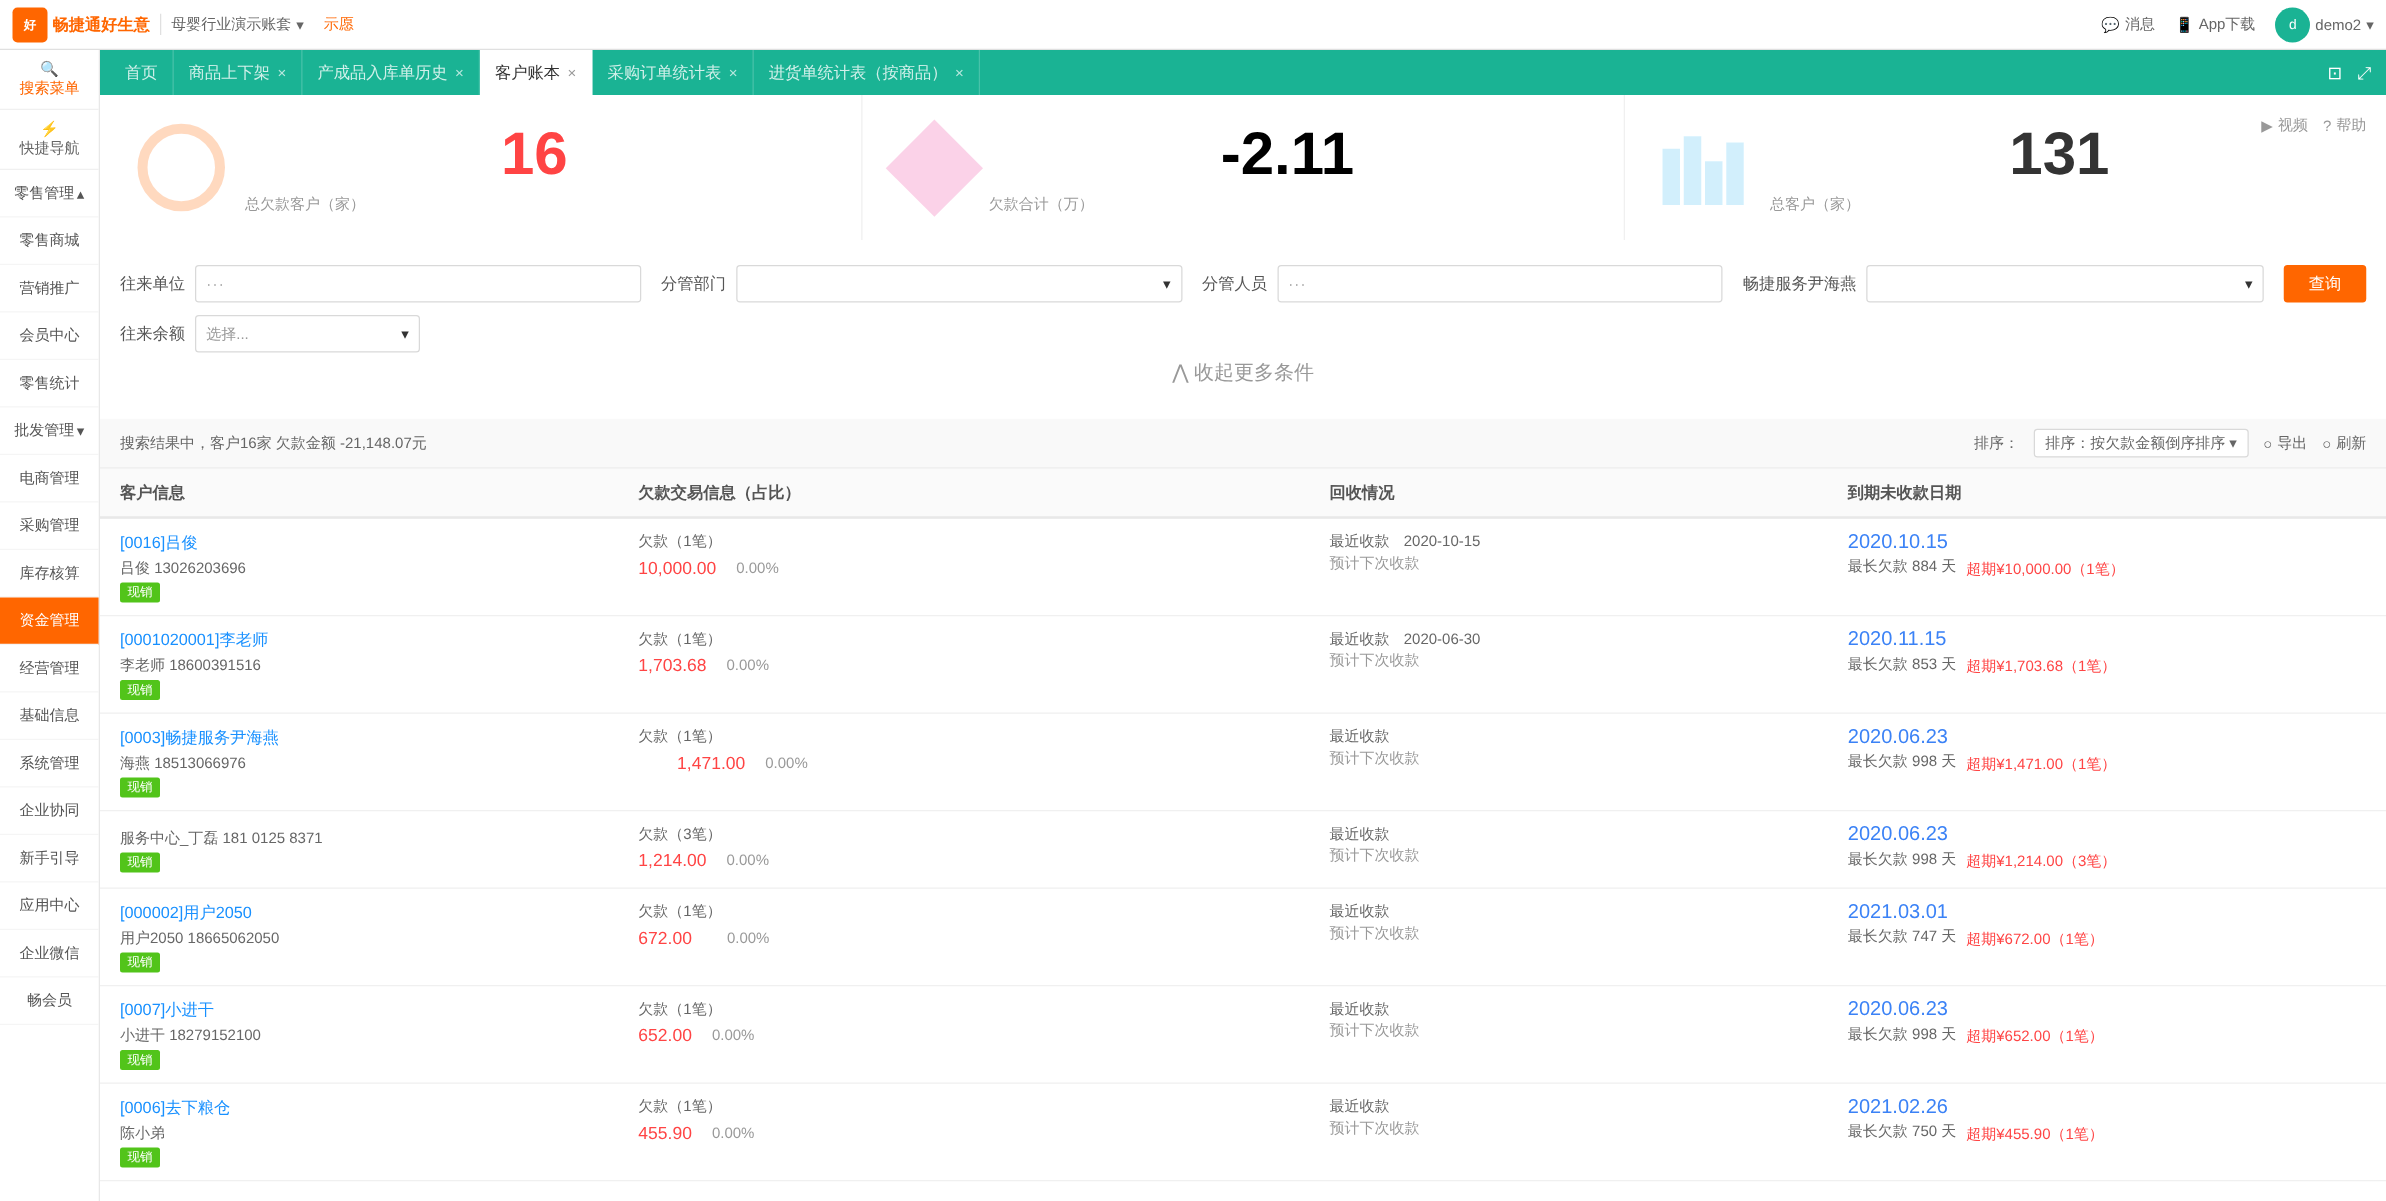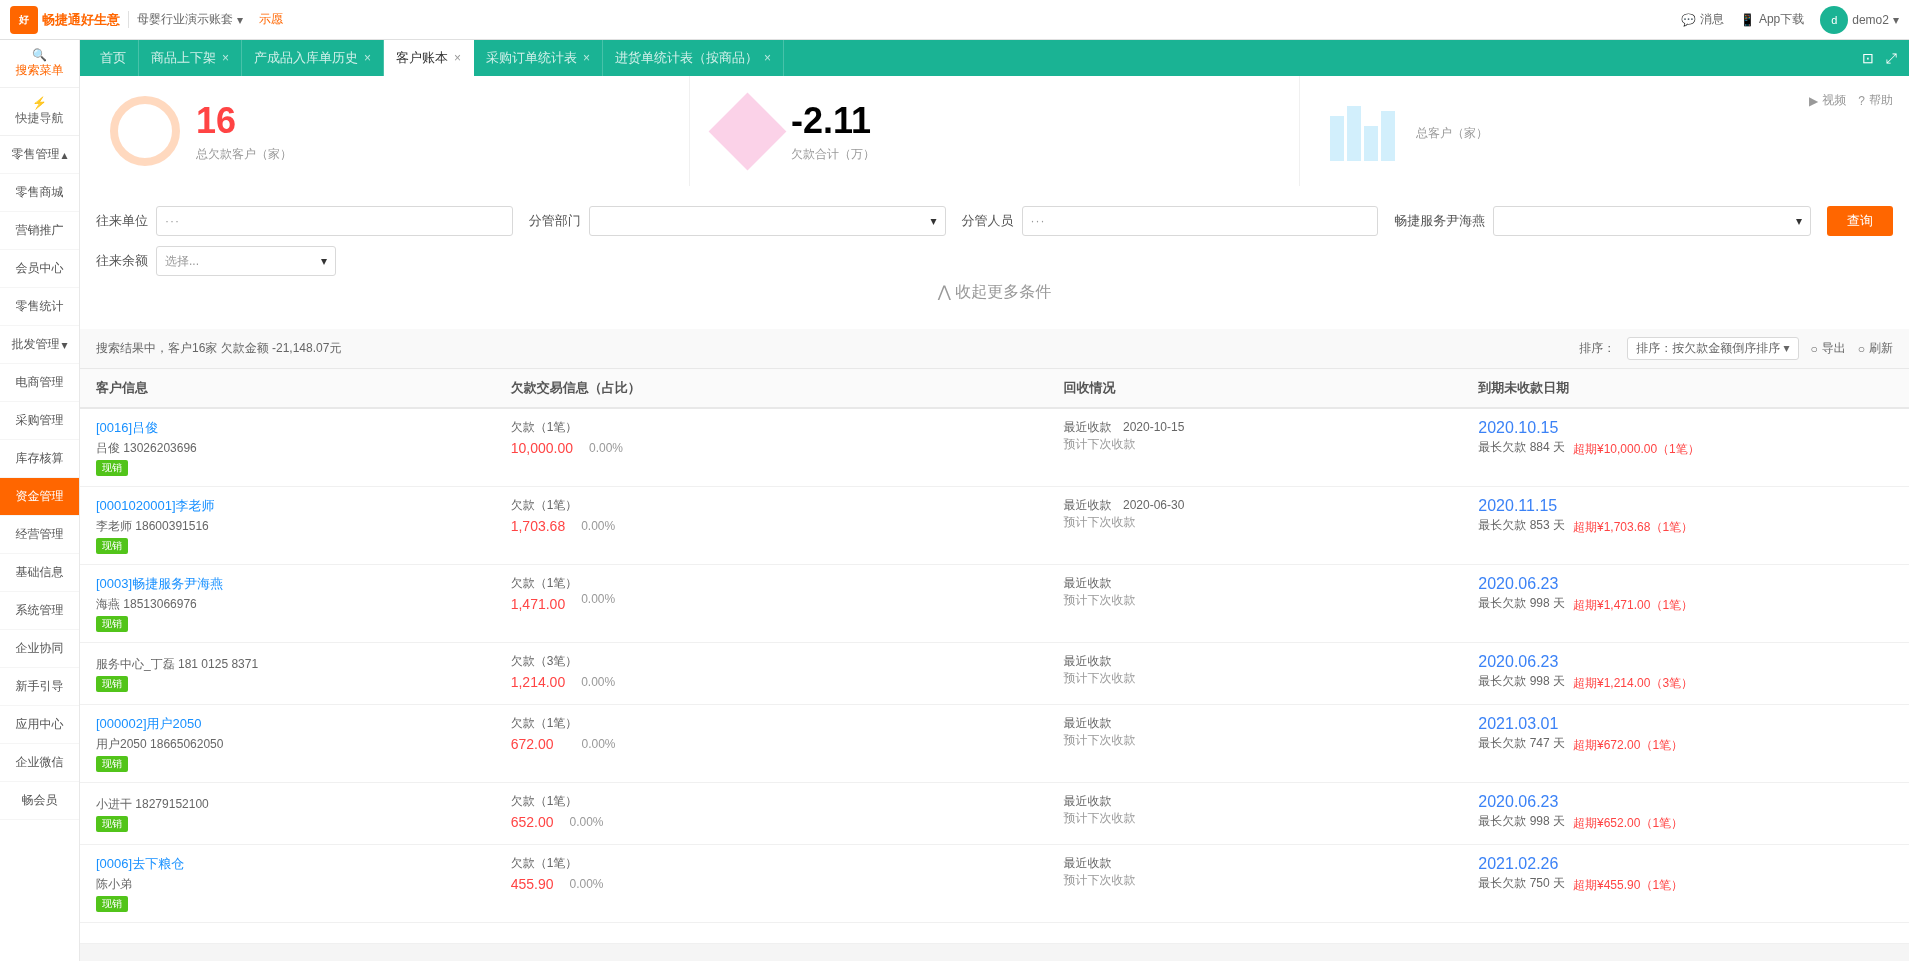--- a/index.html
+++ b/index.html
@@ -36,21 +36,21 @@
     .tab-action-btn { color: white; background: none; border: none; cursor: pointer; font-size: 14px; padding: 0 4px; }
 
     
     .content-area { flex: 1; overflow-y: auto; background: #f5f5f5; }
 
     
     .stats-row { display: flex; background: #fff; margin-bottom: 8px; }
     .stat-card { flex: 1; padding: 20px 30px; display: flex; align-items: center; gap: 16px; border-right: 1px solid #f0f0f0; position: relative; }
     .stat-card:last-child { border-right: none; }
     .stat-content { flex: 1; }
-    .stat-value { font-size: 36px; font-weight: bold; color: #ff4444; }
+    .stat-value { font-size: 48px; font-weight: bold; color: #ff4444; text-align: center; }
     .stat-value.negative { color: #000000; }
     .stat-value.black { color: #333; }
     .stat-label { font-size: 12px; color: #999; margin-top: 4px; }
     .stat-actions { position: absolute; top: 16px; right: 16px; display: flex; gap: 12px; font-size: 12px; color: #999; }
     .stat-action { display: flex; align-items: center; gap: 4px; cursor: pointer; }
 
     
     .filter-area { background: #fff; padding: 12px 16px; margin-bottom: 8px; }
     .filter-row { display: flex; gap: 16px; align-items: center; margin-bottom: 10px; }
     .filter-item { display: flex; align-items: center; gap: 8px; flex: 1; }
@@ -257,20 +257,21 @@
               </div>
             </div>
             <div class="stat-card">
               <div style="width:70px;height:60px;opacity:0.25;display:flex;align-items:flex-end;gap:3px;">
                 <div style="width:14px;height:45px;background:#4fc3f7;"></div>
                 <div style="width:14px;height:55px;background:#4fc3f7;"></div>
                 <div style="width:14px;height:35px;background:#4fc3f7;"></div>
                 <div style="width:14px;height:50px;background:#4fc3f7;"></div>
               </div>
               <div class="stat-content">
+                <div class="stat-value black">131</div>
                 <div class="stat-label">总客户（家）</div>
               </div>
               <div class="stat-actions">
                 <div class="stat-action">
                   <span>▶</span>
                   <span>视频</span>
                 </div>
                 <div class="stat-action">
                   <span>?</span>
                   <span>帮助</span>
@@ -410,21 +411,21 @@
             </div>
 
             <div class="table-row">
               <div class="col-customer">
                 <div class="customer-name">[0003]畅捷服务尹海燕</div>
                 <div class="customer-phone">海燕 18513066976</div>
                 <span class="customer-tag">现销</span>
               </div>
               <div class="col-debt">
                 <div class="debt-count">欠款（1笔）</div>
-                <div style="display:flex;gap:16px;">
+                <div style="display:flex;align-items:center;gap:16px;margin-left:31px;">
                   <div class="debt-amount">1,471.00</div>
                   <div class="debt-ratio">0.00%</div>
                 </div>
               </div>
               <div class="col-recovery">
                 <div class="recovery-date">
                   <span>最近收款</span>
                 </div>
                 <div class="recovery-next">预计下次收款</div>
               </div>
@@ -487,20 +488,21 @@
                 <div class="overdue-date">2021.03.01</div>
                 <div style="display:flex;gap:8px;align-items:center;">
                   <span class="overdue-days">最长欠款 747 天</span>
                   <span class="overdue-info">超期¥672.00（1笔）</span>
                 </div>
               </div>
             </div>
 
             <div class="table-row">
               <div class="col-customer">
+                <div class="customer-name">[0007]小进干</div>
                 <div class="customer-phone">小进干 18279152100</div>
                 <span class="customer-tag">现销</span>
               </div>
               <div class="col-debt">
                 <div class="debt-count">欠款（1笔）</div>
                 <div style="display:flex;align-items:center;gap:16px;">
                   <div class="debt-amount">652.00</div>
                   <div class="debt-ratio">0.00%</div>
                 </div>
               </div>

